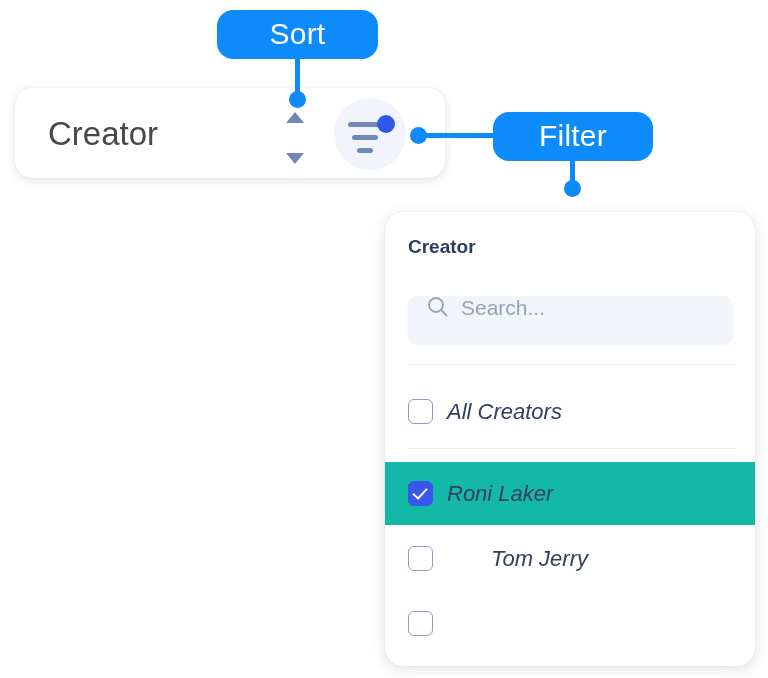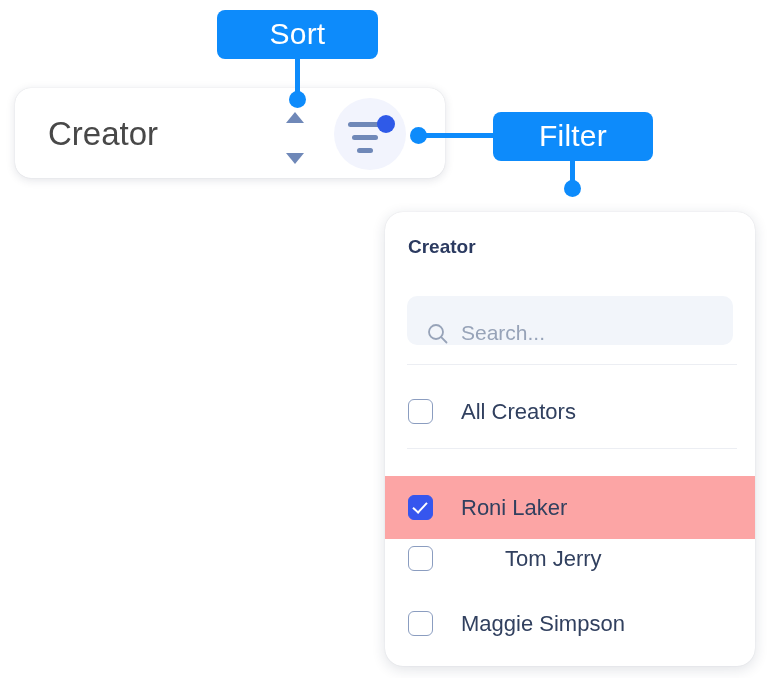--- a/index.html
+++ b/index.html
@@ -17,21 +17,21 @@
   }
 
   
   .callout-pill {
     position: absolute;
     display: flex;
     align-items: center;
     justify-content: center;
     background: #0d8bfb;
     color: #ffffff;
-    border-radius: 8px;
+    border-radius: 16px;
     font-size: 30px;
     letter-spacing: 0.2px;
     line-height: 1;
     padding-bottom: 2px;
     z-index: 30;
   }
   #pill-sort {
     left: 217px;
     top: 10px;
     width: 161px;
@@ -196,21 +196,21 @@
 
   #search-box {
     position: absolute;
     left: 22px;
     top: 84px;
     width: 326px;
     height: 49px;
     background: #f2f5fa;
     border-radius: 10px;
     display: flex;
-    align-items: flex-end;
+    align-items: flex-start;
   }
   #search-icon {
     margin-left: 20px;
     width: 22px;
     height: 22px;
     flex: none;
   }
   #search-input {
     border: none;
     outline: none;
@@ -236,21 +236,21 @@
 
   .option-row {
     position: absolute;
     left: 0;
     width: 370px;
     height: 63px;
     display: flex;
     align-items: center;
   }
   #row-all      { top: 168px; }
-  #row-roni     { top: 264px; background: #fca5a5; }
+  #row-roni     { top: 250px; background: #14b8a6; }
   #row-tom      { top: 315px; gap: 44px; }
   #row-maggie   { top: 380px; }
 
   .checkbox {
     margin-left: 23px;
     width: 25px;
     height: 25px;
     border-radius: 6px;
     box-sizing: border-box;
     flex: none;
@@ -269,24 +269,25 @@
     position: absolute;
     left: 7px;
     top: 3px;
     width: 6px;
     height: 12px;
     border: solid #ffffff;
     border-width: 0 2.8px 2.8px 0;
     transform: rotate(43deg);
   }
   .option-label {
-    margin-left: 28px;
+    margin-left: 14px;
     font-size: 22px;
     color: #31405f;
     line-height: 1;
+    font-style: italic;
   }
 </style>
 </head>
 <body>
 
 <div class="connector-line" id="conn-sort-line"></div>
 <div class="connector-dot" id="conn-sort-dot"></div>
 <div class="callout-pill" id="pill-sort">
   <span>Sort</span>
 </div>
@@ -341,16 +342,15 @@
     <span class="option-label">Roni Laker</span>
   </div>
 
   <div class="option-row" id="row-tom">
     <div class="checkbox unchecked"></div>
     <span class="option-label">Tom Jerry</span>
   </div>
 
   <div class="option-row" id="row-maggie">
     <div class="checkbox unchecked"></div>
-    <span class="option-label">Maggie Simpson</span>
   </div>
 
 </div>
 
 </body></html>

